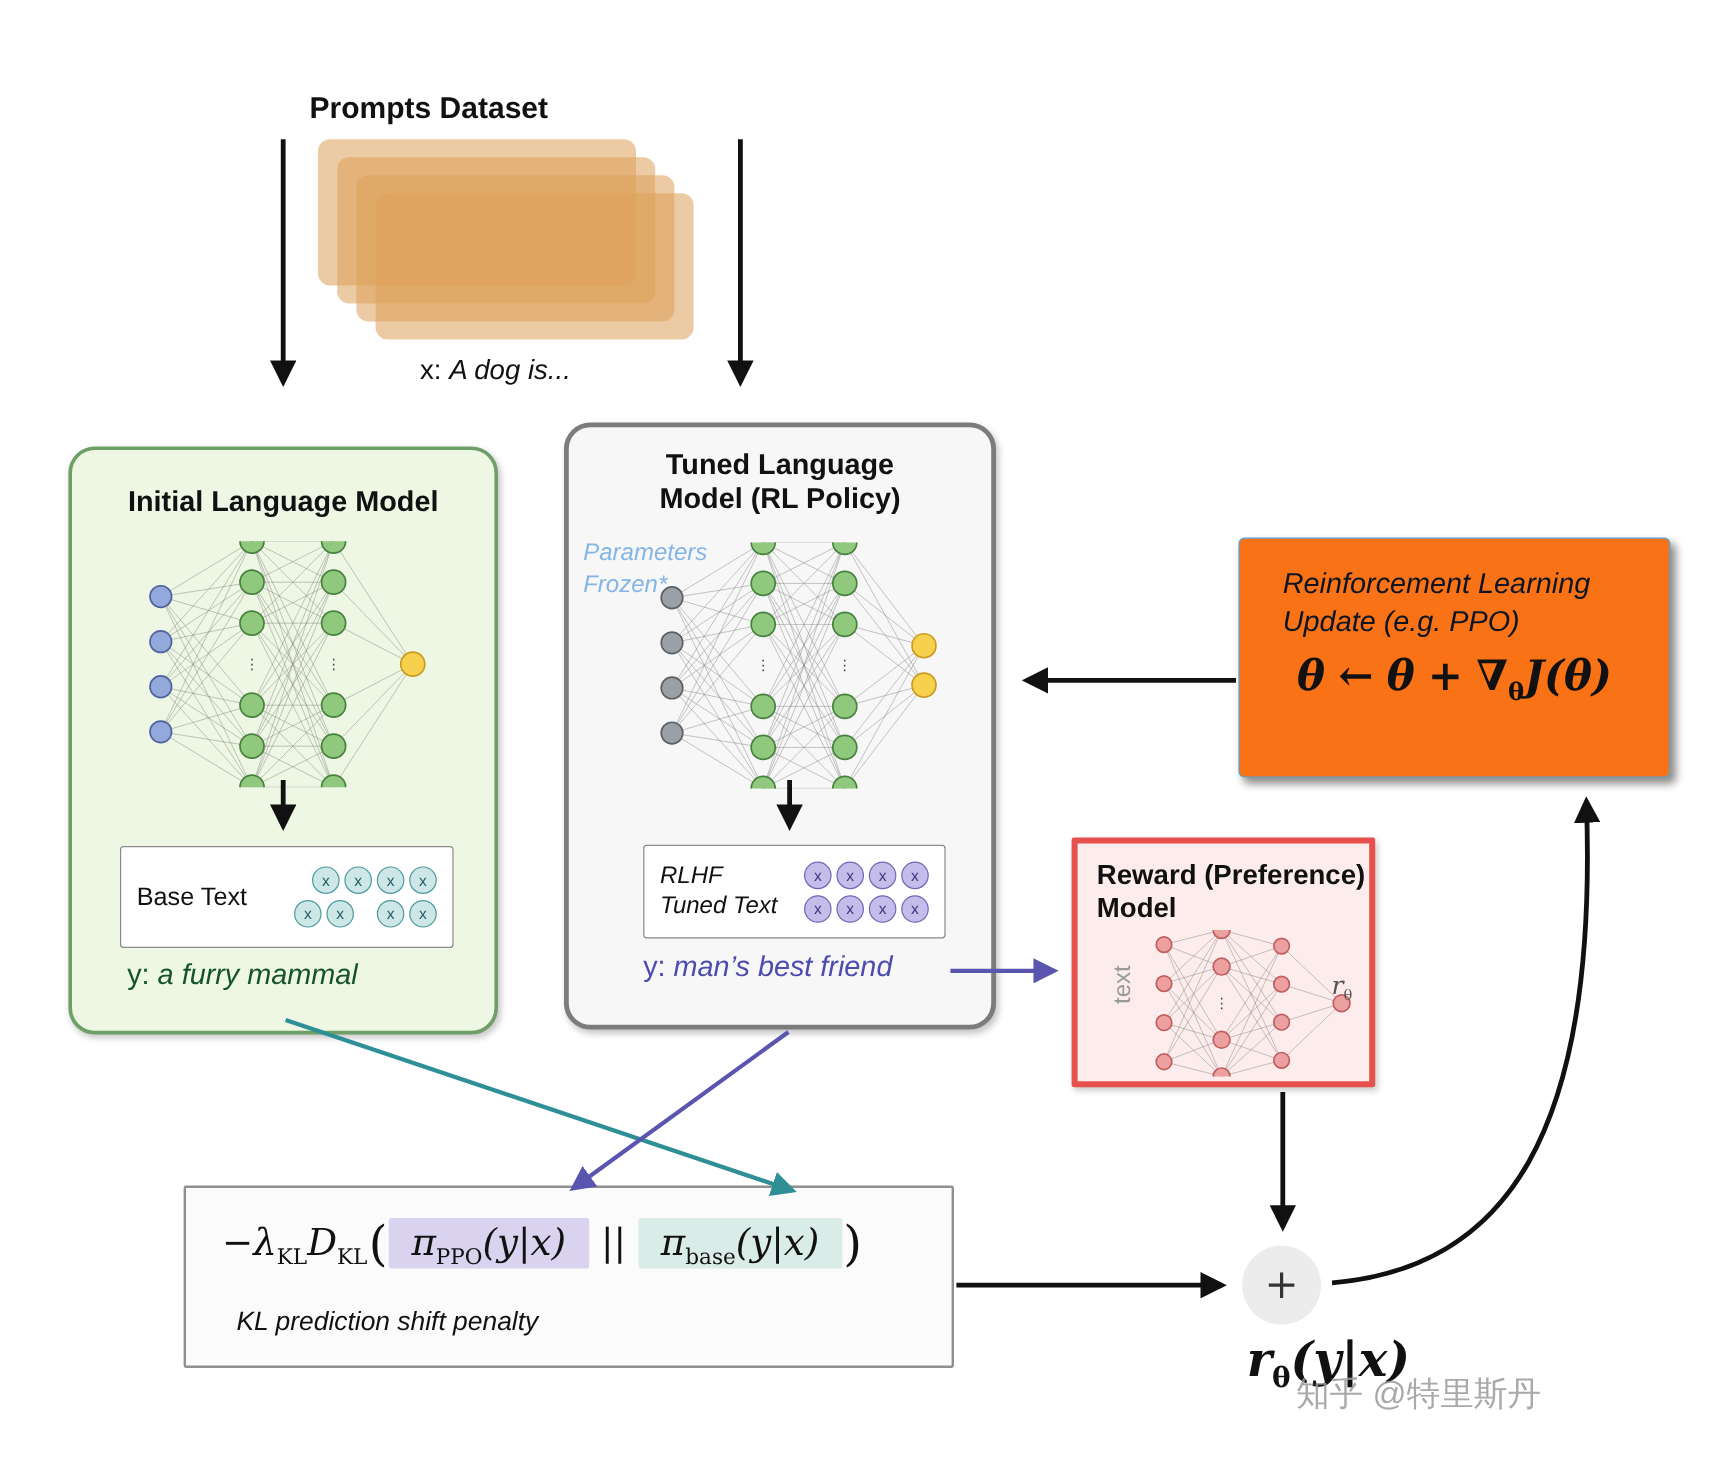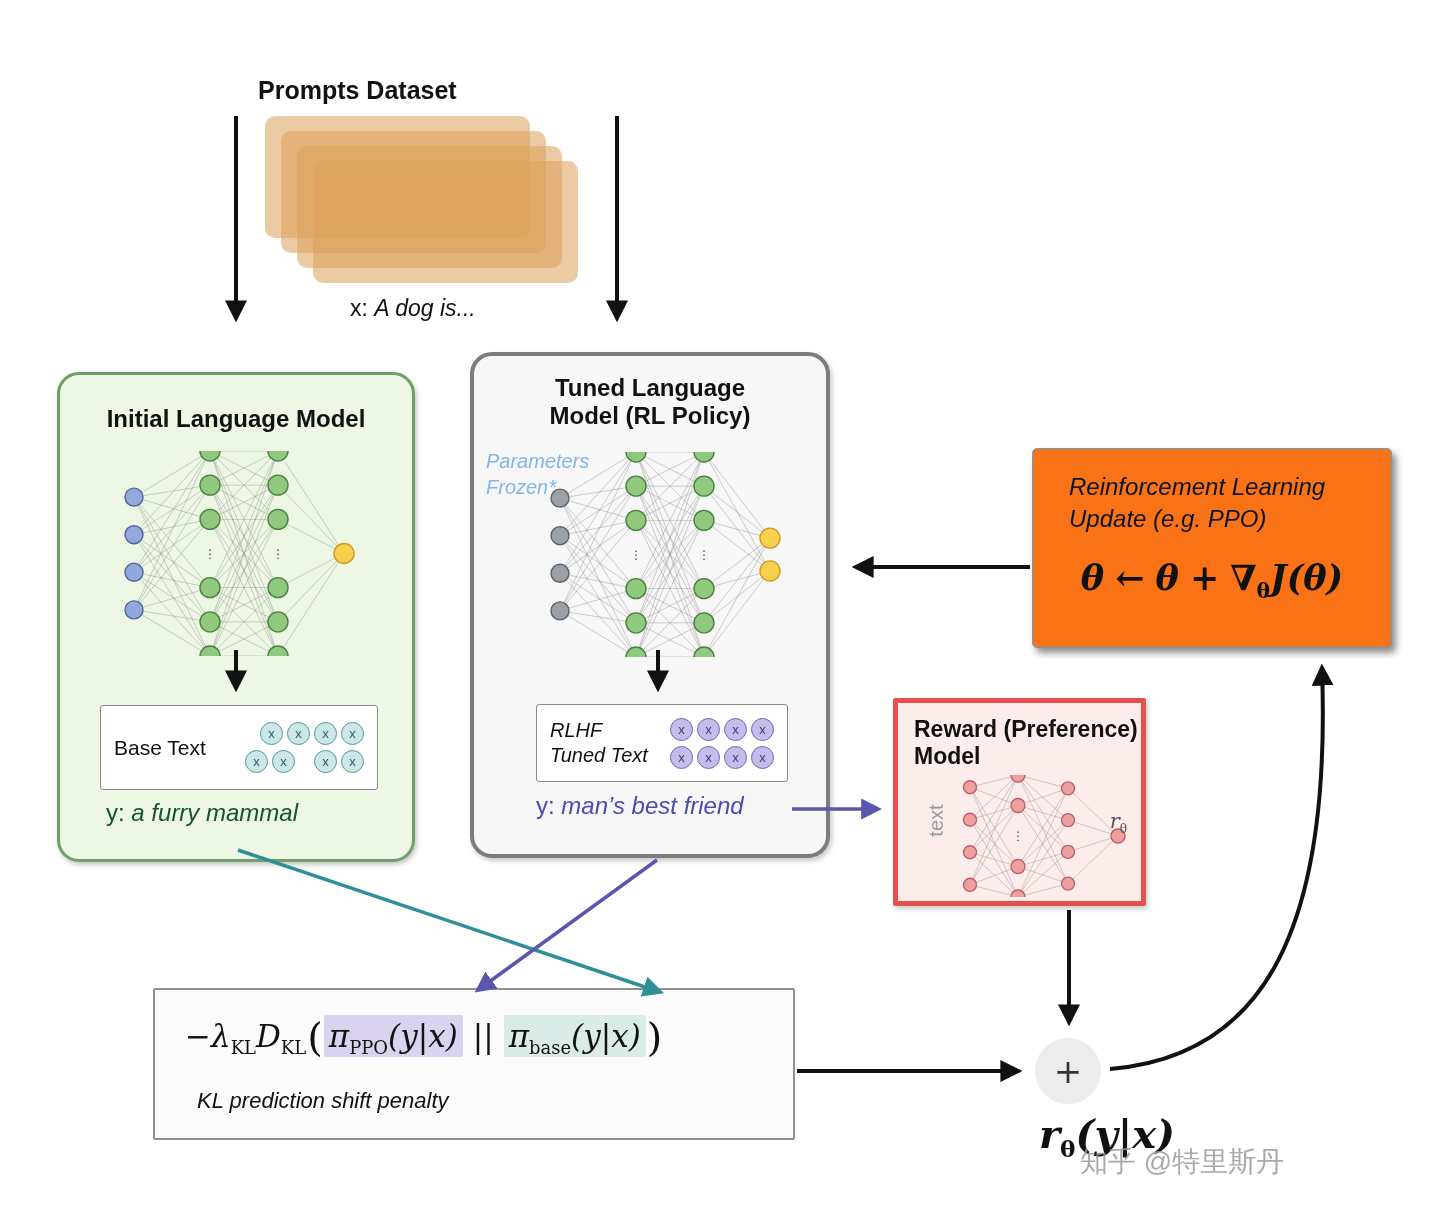--- a/index.html
+++ b/index.html
@@ -33,30 +33,30 @@
   .indigo-text{color:#4b4bb0}
   
   .red{left:893px;top:698px;width:253px;height:208px;background:#fdecec;border:5px solid #e8504e;border-radius:2px;box-shadow:2px 3px 5px rgba(0,0,0,.2)}
   .red .panel-title{text-align:left;padding-left:16px;font-size:23px;top:13px}
   .rotated-label{position:absolute;left:8px;top:106px;transform:rotate(-90deg);transform-origin:center;color:#999;font-size:20px;width:60px;text-align:center}
   .r-theta{position:absolute;right:14px;top:106px;font-family:"DejaVu Serif",serif;font-style:italic;font-size:21px;color:#555}
   
   .blue{left:1032px;top:448px;width:360px;height:200px;background:#f97316;border:1px solid #58a2d6;border-radius:5px;box-shadow:4px 5px 7px rgba(0,0,0,.45)}
   .blue-title{position:absolute;left:36px;top:22px;font-size:24px;font-style:italic;color:#0d1524;line-height:1.35}
   .formula{font-family:"DejaVu Serif",serif;color:#111}
-  .rl-formula{position:absolute;left:0;top:108px;width:100%;text-align:center;font-size:35px;font-weight:bold;font-style:italic}
+  .rl-formula{position:absolute;left:0;top:94px;width:100%;text-align:center;font-size:35px;font-weight:bold;font-style:italic}
   .rl-formula .sp{margin-left:11px}
   sub{font-size:58%;font-style:normal}
   
   .klbox{left:153px;top:988px;width:642px;height:152px;background:#fbfbfb;border:2px solid #8f8f8f;border-radius:2px}
   .kl-formula{position:absolute;left:30px;top:24px;font-size:31px}
   .kl-formula .it{font-style:italic}
   .kl-formula .big{font-size:40px;vertical-align:-4px;margin:0 1px}
   .kl-formula .par{margin:0 10px}
-  .hl{padding:3px 5px;border-radius:2px}
+  .hl{padding:3px 19px;border-radius:2px}
   .hl-ppo{background:#d9d3f0}
   .hl-base{background:#d9ece8}
   .kl-caption{position:absolute;left:42px;top:98px;font-size:22px;font-style:italic;color:#111}
   
   .plus-node{position:absolute;left:1035px;top:1038px;width:66px;height:66px;border-radius:50%;background:#ececec;display:flex;align-items:center;justify-content:center;font-size:34px;color:#333;z-index:2;font-family:"DejaVu Serif",serif}
   .out-formula{position:absolute;left:995px;top:1110px;width:180px;text-align:right;font-size:40px;font-weight:bold;font-style:italic;z-index:2}
   .watermark{position:absolute;left:1080px;top:1143px;font-size:28px;font-weight:normal;color:#9b9b9b;opacity:.85;z-index:6;white-space:nowrap}
   .net{position:absolute}
   .overlay{position:absolute;left:0;top:0;z-index:5;pointer-events:none}
 </style>

